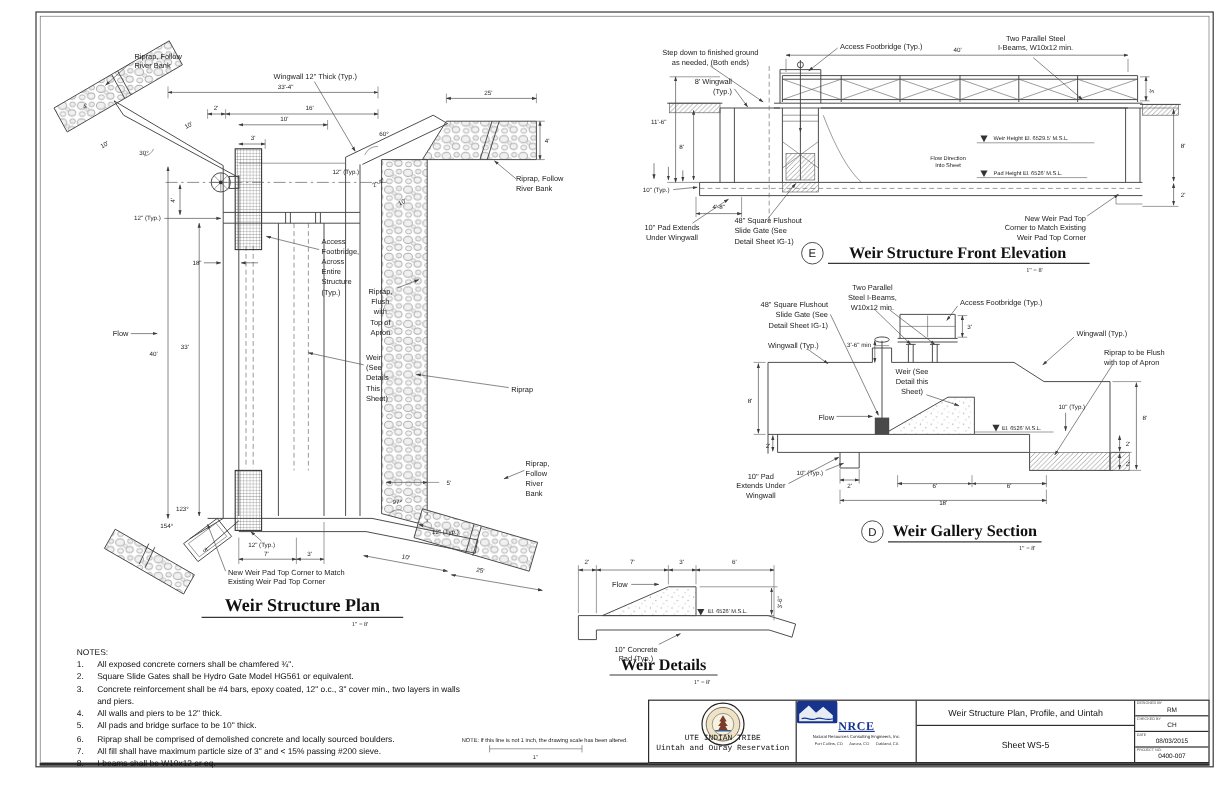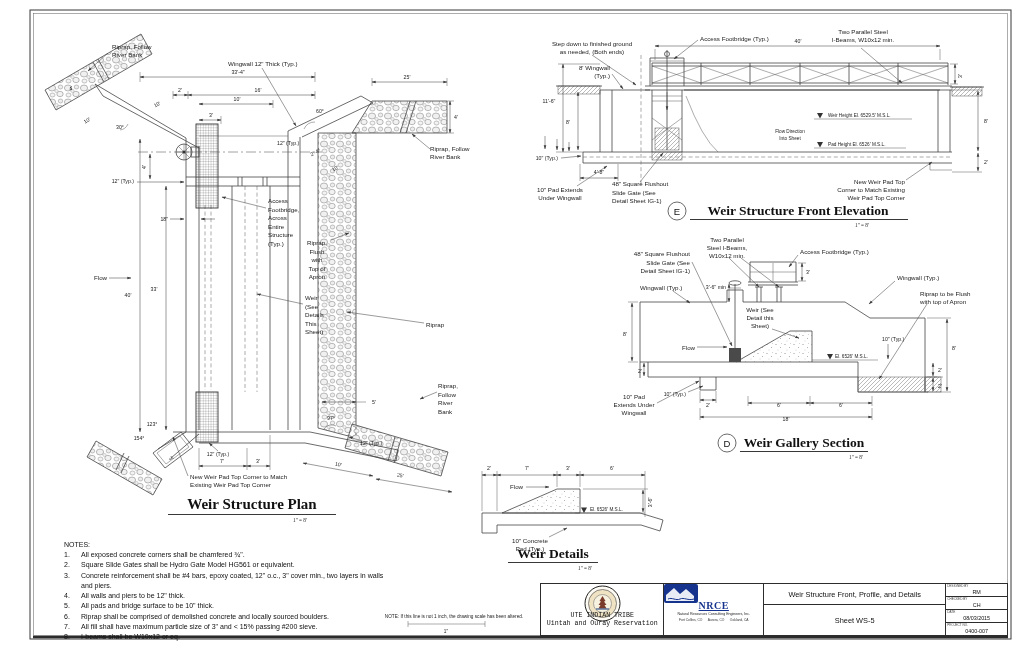--- a/index.html
+++ b/index.html
@@ -540,21 +540,21 @@
     <div class="nrce-word">NRCE</div>
     <svg class="nrce-g" width="34" height="19" viewBox="0 0 34 19">
       <rect x="0" y="0" width="34" height="19" rx="2" fill="#16338e"></rect>
       <path d="M2 11L10 4l6 6 6-5 8 7v5H2z" fill="#e8ecf5"></path>
       <path d="M4 15c4-2 8 2 12 0s8 2 14 0" stroke="#16338e" stroke-width="1" fill="none"></path>
     </svg>
     <div class="eng-name">Natural Resources Consulting Engineers, Inc.</div>
     <div class="eng-off">Fort Collins, CO      Aurora, CO      Oakland, CA</div>
   </div>
   <div class="tb-cell tb-proj">
-    <div class="proj-row2">Weir Structure Front, Profile, and Details</div>
+    <div class="proj-row2">Weir Structure Plan, Profile, and Uintah</div>
     <div class="proj-row3">Sheet WS-5</div>
   </div>
   <div class="tb-cell tb-meta">
     <div class="meta-row">
       <div class="meta-label">DESIGNED BY</div>
       <div class="meta-value">RM</div>
     </div>
     <div class="meta-row">
       <div class="meta-label">CHECKED BY</div>
       <div class="meta-value">CH</div>

